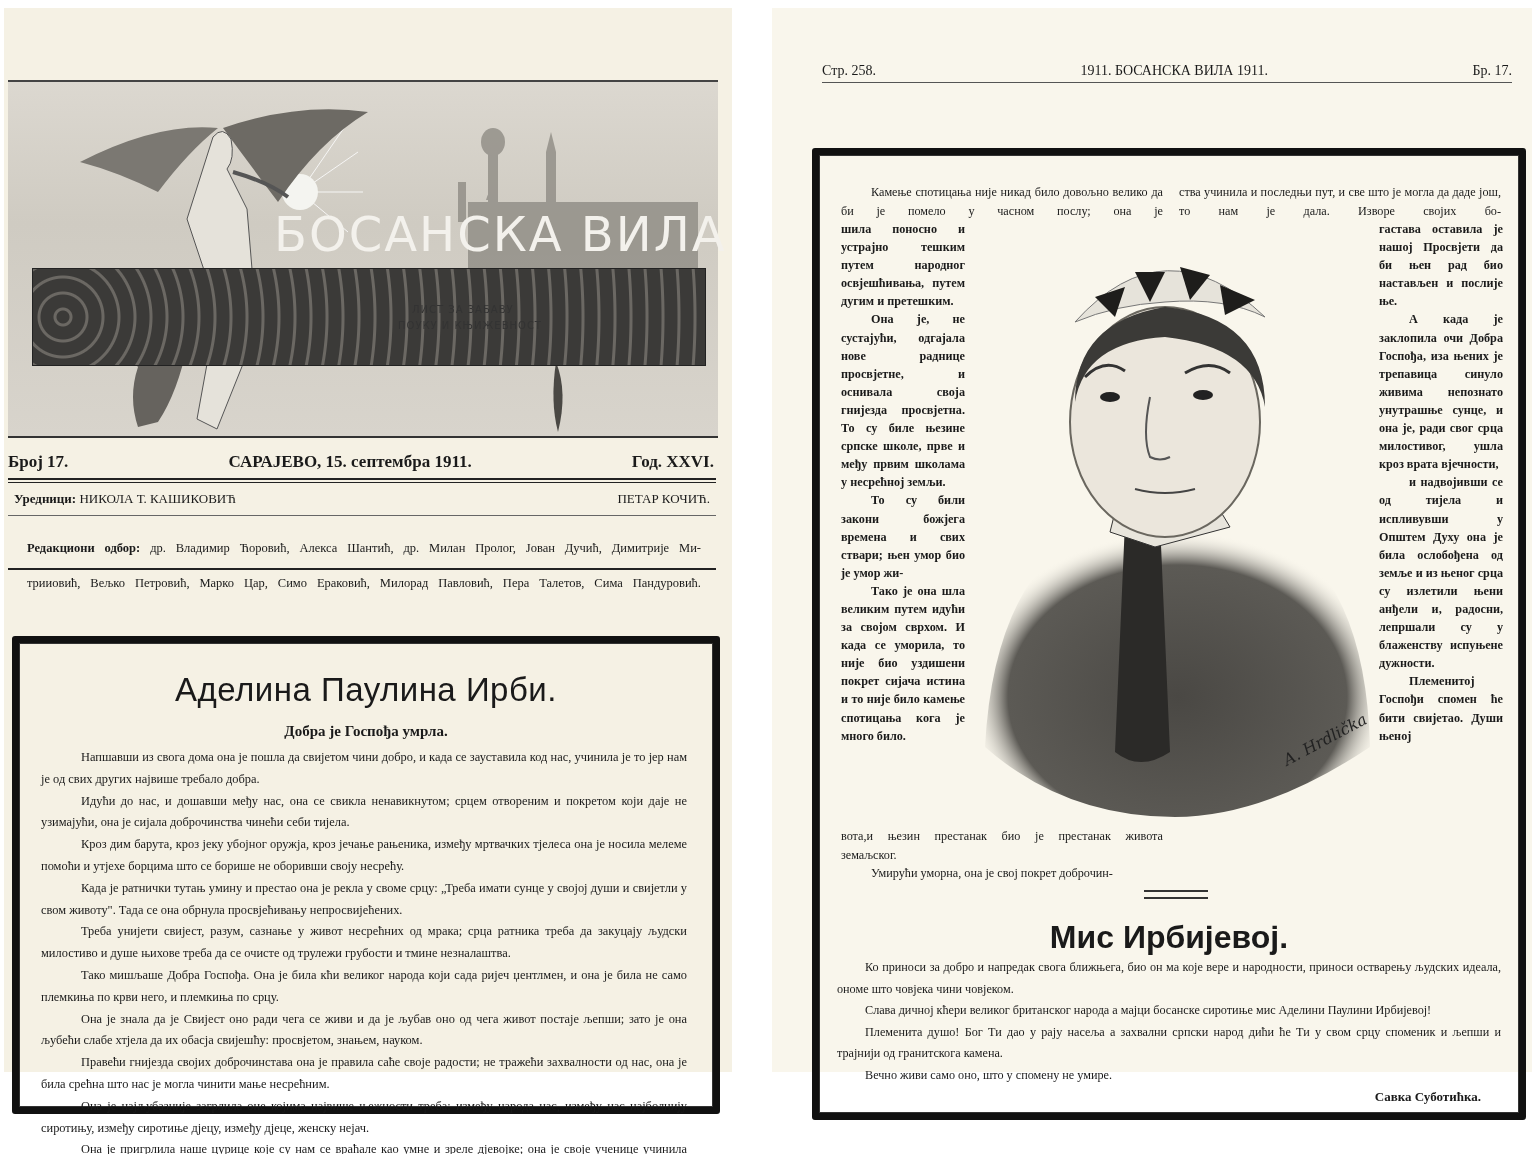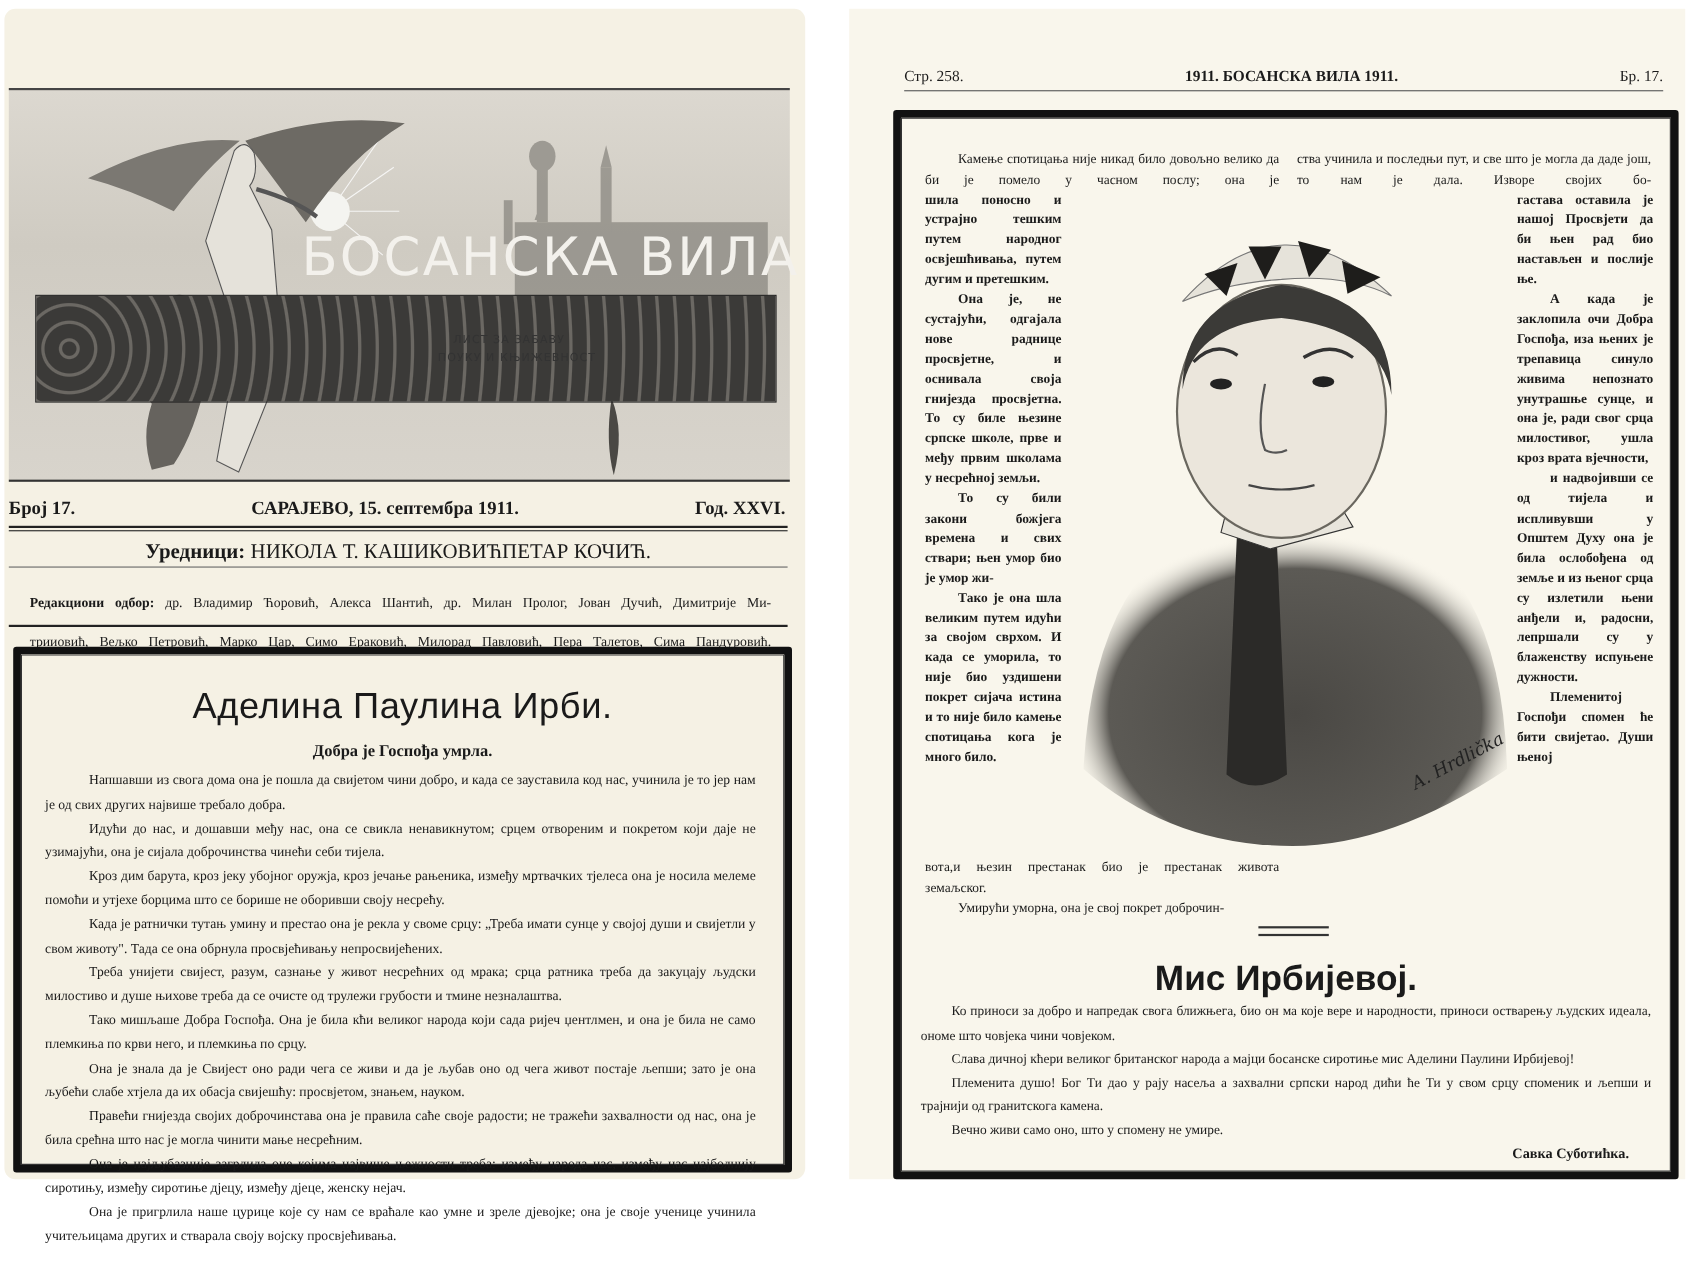--- a/index.html
+++ b/index.html
@@ -6,21 +6,21 @@
   body {
     width: 1536px; height: 1154px; position: relative; overflow: hidden;
     background: #ffffff;
     font-family: "Liberation Serif", "DejaVu Serif", serif;
     color: #1a1a1a;
   }
   .page {
     position: absolute; top: 8px; height: 1064px;
     background: #f6f2e6;
   }
-  #left-page { left: 4px; width: 728px; background: #f5f1e4; border-radius: 10px; }
+  #left-page { left: 4px; width: 728px; background: #f5f1e4; }
   #right-page { left: 772px; width: 760px; background: #f9f6ec; }
 
   
   .masthead {
     position: absolute; left: 4px; top: 72px; width: 710px; height: 354px;
     background: linear-gradient(180deg, #dcd8d0 0%, #cfcbc2 40%, #d8d4cc 100%);
     border-top: 2px solid #444; border-bottom: 2px solid #333;
     overflow: hidden;
   }
   .masthead svg { position: absolute; left: 0; top: 0; }
@@ -42,34 +42,35 @@
   .subtitle-2 { left: 394px; top: 312px; }
 
   .issue-line {
     position: absolute; left: 4px; top: 444px; width: 706px;
     display: flex; justify-content: space-between; align-items: baseline;
     font-weight: bold; font-size: 17px;
   }
   .rule { position: absolute; left: 4px; width: 708px; background: #222; }
   .editors-line {
     position: absolute; left: 10px; top: 483px; width: 696px;
-    display: flex; justify-content: center; font-size: 19px;
+    display: flex; justify-content: space-between; font-size: 13px;
   }
   .editors-line b { font-weight: bold; }
   .board {
     position: absolute; left: 8px; top: 515px; width: 704px;
     font-size: 12.5px; line-height: 20px; text-align: justify;
     text-align-last: justify;
   }
   .board p { margin: 15px; }
   .board p:last-child { text-align-last: justify; }
 
   .mourning-frame {
     position: absolute; border: 7px solid #111; border-radius: 3px;
     box-shadow: inset 0 0 0 1px #333;
+    margin-top: 48px;
   }
   #left-frame { left: 8px; top: 580px; width: 694px; height: 464px; }
   .obit-title {
     position: absolute; left: 0; top: 28px; width: 100%; text-align: center;
     font-family: "Liberation Sans", sans-serif; font-size: 33px; letter-spacing: 0.5px;
   }
   .obit-subtitle {
     position: absolute; left: 0; top: 80px; width: 100%; text-align: center;
     font-weight: bold; font-size: 15px;
   }
@@ -77,21 +78,21 @@
     position: absolute; left: 22px; top: 104px; width: 646px;
     font-size: 12.4px; line-height: 21.8px; text-align: justify;
   }
   .obit-body p { margin: 0; text-indent: 40px; }
 
   
   .running-head {
     position: absolute; left: 50px; top: 55px; width: 690px;
     display: flex; justify-content: space-between; font-size: 14px;
   }
-  .running-head .center { font-weight: bold; text-align: right; }
+  .running-head .center { font-weight: normal; text-align: right; }
   #right-frame { left: 40px; top: 92px; width: 700px; height: 958px; }
 
   .col-top {
     position: absolute; top: 28px; font-size: 12.2px; line-height: 18.5px;
     text-align: justify; text-align-last: justify;
   }
   .col-top p { margin: 0; text-indent: 30px; }
   .narrow {
     position: absolute; font-size: 12.2px; line-height: 18.1px;
     text-align: justify; width: 124px; font-weight: bold;

